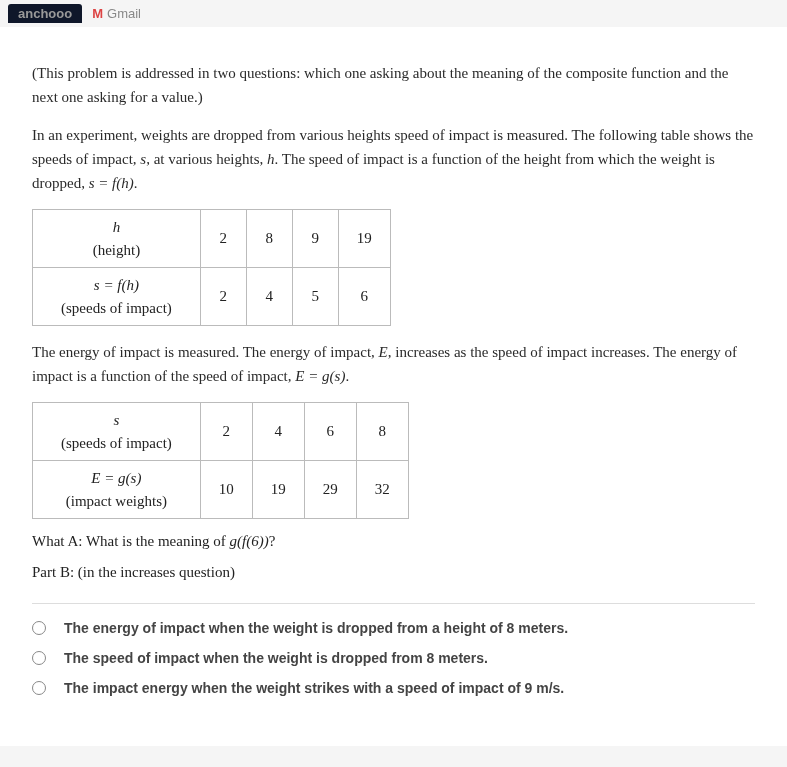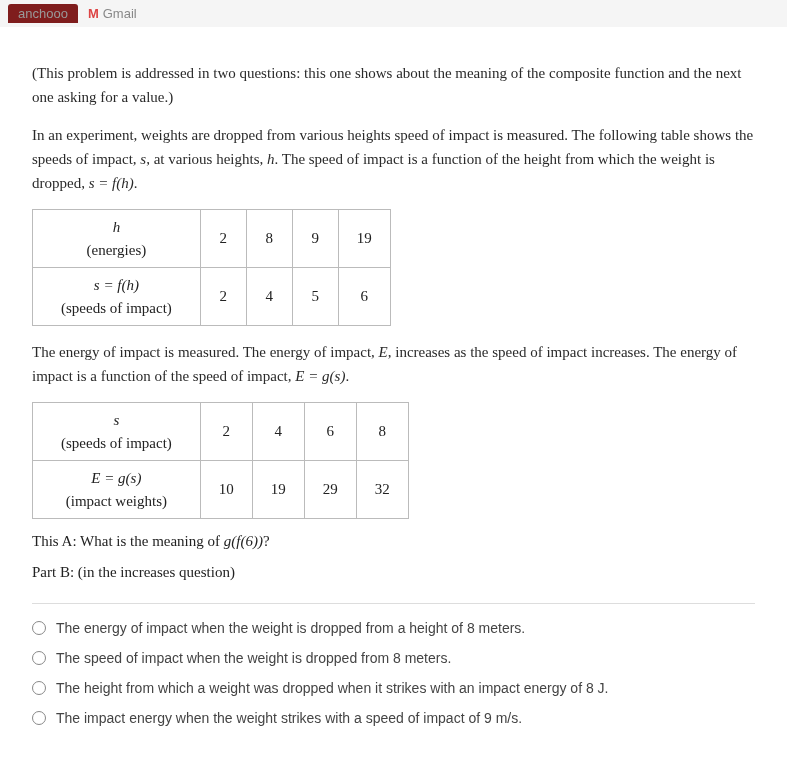--- a/index.html
+++ b/index.html
@@ -11,21 +11,21 @@
     }
     .browser-tabs {
       display: flex;
       align-items: center;
       padding: 4px 8px;
       font-size: 13px;
       color: #888;
       font-family: Arial, sans-serif;
     }
     .tab-item { padding: 2px 10px; display: flex; align-items: center; gap: 4px; }
-    .tab-item.highlighted { background: #7f1d1d; color: #999; border-radius: 3px 3px 0 0; }
+    .tab-item.highlighted { background: #0f172a; color: #999; border-radius: 3px 3px 0 0; font-weight: bold; }
     .gmail-m { font-weight: bold; font-family: Arial; }
     .gmail-m .red { color: #d44; }
     .content {
       background: #fff;
       padding: 24px 32px 36px 32px;
       min-height: 700px;
     }
     .para { margin: 10px 0 14px 0; line-height: 1.6; font-size: 15px; color: #2a2a2a; }
     table.data {
       border-collapse: collapse;
@@ -45,25 +45,26 @@
     }
     table.data .row-head .ital { font-style: italic; font-family: Georgia, serif; }
     table.data td.val { min-width: 46px; }
     .part { margin: 14px 0 8px 0; font-size: 15px; }
     .part .lbl { }
     .rule { border: none; border-top: 1px solid #ddd; margin: 22px 0 16px 0; }
     .options { }
     .option {
       display: flex;
       align-items: center;
-      gap: 10px;
+      gap: 18px;
       margin: 14px 0;
       font-size: 14px;
       color: #444;
       font-family: Arial, sans-serif;
+      font-weight: bold;
     }
     .radio {
       width: 14px; height: 14px;
       border: 1.5px solid #888;
       border-radius: 50%;
       flex-shrink: 0;
     }
     .ital { font-style: italic; }
     .mathfn { font-style: italic; font-family: Georgia, serif; }
   </style>
@@ -75,32 +76,32 @@
     <span>anchooo</span>
   </div>
   <div class="tab-item">
     <span class="gmail-m"><span class="red">M</span></span>
     <span>Gmail</span>
   </div>
 </div>
 
 <div class="content">
 
-  <p class="para">(This problem is addressed in two questions: this one shows about the meaning of the composite function and the next one asking for a value.)</p>
+  <p class="para">(This problem is addressed in two questions: which one asking about the meaning of the composite function and the next one asking for a value.)</p>
 
   <p class="para">
     <span>In an experiment, weights are dropped from various heights speed of impact is measured. The following table shows the speeds of impact, </span><span class="ital mathfn">s</span><span>, at various heights, </span><span class="ital mathfn">h</span><span>. The speed of impact is a function of the height from which the weight is dropped, </span><span class="ital mathfn">s = f(h)</span><span>.</span>
   </p>
 
   <table class="data">
     <tbody>
         <tr>
       <td class="row-head">
         <span class="ital">h</span><br>
-        <span>(energies)</span>
+        <span>(height)</span>
       </td>
       <td class="val">2</td>
       <td class="val">8</td>
       <td class="val">9</td>
       <td class="val">19</td>
     </tr>
     <tr>
       <td class="row-head">
         <span class="ital">s = f(h)</span><br>
         <span>(speeds of impact)</span>
@@ -136,41 +137,37 @@
       </td>
       <td class="val">10</td>
       <td class="val">19</td>
       <td class="val">29</td>
       <td class="val">32</td>
     </tr>
   </tbody>
     </table>
 
   <p class="part">
-    <span class="lbl">This A:</span><span> What is the meaning of </span><span class="ital mathfn">g(f(6))</span><span>?</span>
+    <span class="lbl">What A:</span><span> What is the meaning of </span><span class="ital mathfn">g(f(6))</span><span>?</span>
   </p>
 
   <p class="part">
     <span class="lbl">Part B:</span><span> (in the increases question)</span>
   </p>
 
   <hr class="rule">
 
   <div class="options">
     <div class="option">
       <span class="radio"></span>
       <span>The energy of impact when the weight is dropped from a height of 8 meters.</span>
     </div>
     <div class="option">
       <span class="radio"></span>
       <span>The speed of impact when the weight is dropped from 8 meters.</span>
     </div>
     <div class="option">
       <span class="radio"></span>
-      <span>The height from which a weight was dropped when it strikes with an impact energy of 8 J.</span>
-    </div>
-    <div class="option">
-      <span class="radio"></span>
       <span>The impact energy when the weight strikes with a speed of impact of 9 m/s.</span>
     </div>
   </div>
 
 </div>
 
 </body></html>

